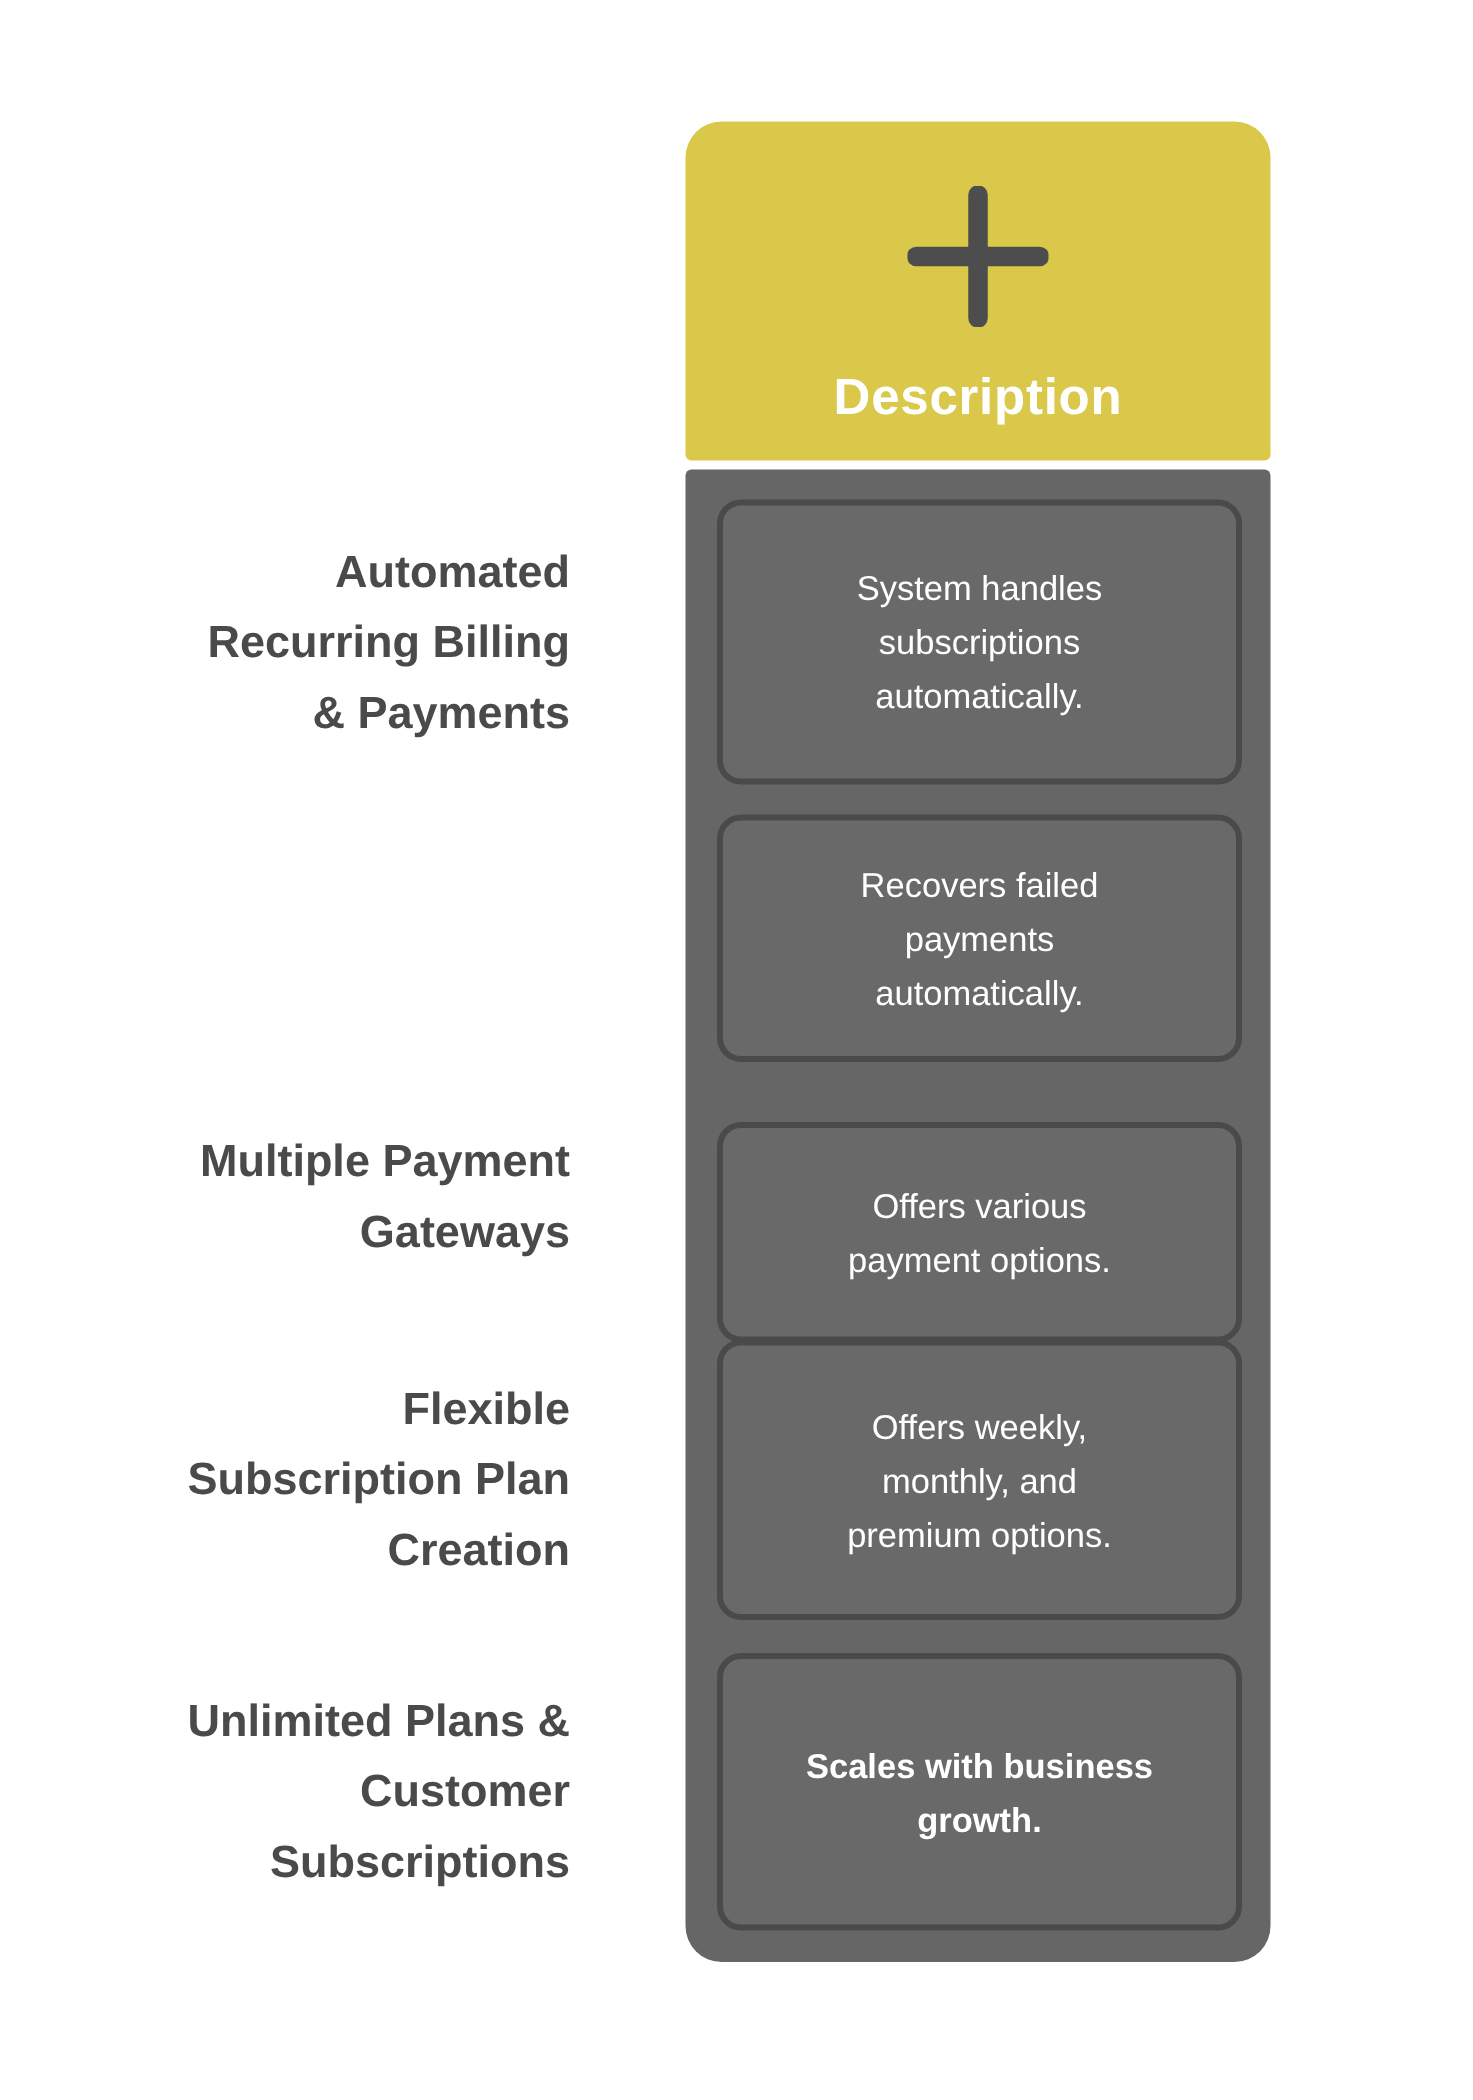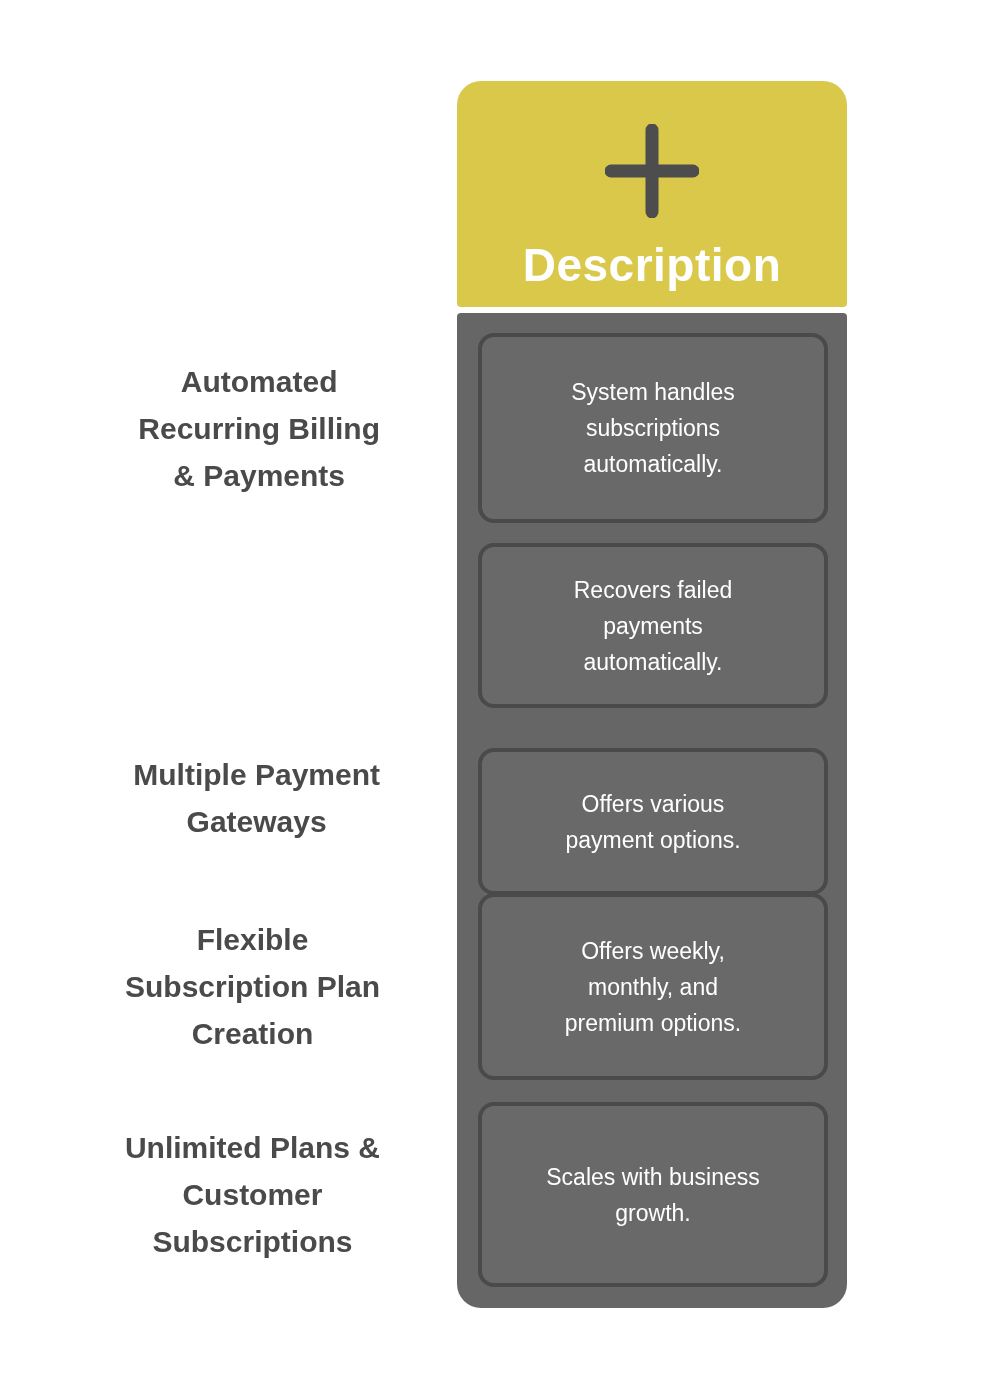--- a/index.html
+++ b/index.html
@@ -19,21 +19,21 @@
     border-radius:24px 24px 4px 4px;
   }
   .plus-wrap{
     position:absolute;left:0;top:43px;width:100%;
     display:flex;justify-content:center;
   }
   .col-header .title{
     position:absolute;left:0;bottom:21px;width:100%;height:42px;
     display:flex;align-items:center;justify-content:center;
     color:var(--header-text,#ffffff);
-    font-size:46px;font-weight:700;letter-spacing:0.5px;
+    font-size:34px;font-weight:700;letter-spacing:0.5px;
   }
   .col-body{
     position:absolute;left:457px;top:313px;width:390px;height:995px;
     background:var(--body-bg,#666666);
     border-radius:4px 4px 24px 24px;
   }
   .desc-box{
     position:absolute;left:21px;width:350px;
     box-sizing:border-box;
     background:var(--box-bg,#696969);
@@ -42,27 +42,27 @@
     display:flex;align-items:center;justify-content:center;
     text-align:center;
     color:var(--desc-text,#ffffff);
     font-size:23px;line-height:36px;font-weight:400;
     padding:22px 20px;
   }
   .desc-box.b1{top:20px;height:190px;}
   .desc-box.b2{top:230px;height:165px;}
   .desc-box.b3{top:411px;height:147px;margin-top:24px;}
   .desc-box.b4{top:580px;height:187px;text-align:center;}
-  .desc-box.b5{top:789px;height:185px;}
+  .desc-box.b5{top:789px;height:185px;font-weight:bold;}
 
   
   .feature-label{
     position:absolute;left:30px;width:350px;
     display:flex;align-items:center;justify-content:flex-end;
-    text-align:center;
+    text-align:right;
     color:var(--label-text,#4a4a4a);
     font-size:30px;line-height:47px;font-weight:700;
   }
   .feature-label.l1{top:333px;height:190px;}
   .feature-label.l2{top:543px;height:165px;}
   .feature-label.l3{top:724px;height:147px;}
   .feature-label.l4{top:893px;height:187px;}
   .feature-label.l5{top:1102px;height:185px;}
 </style>
 </head>

